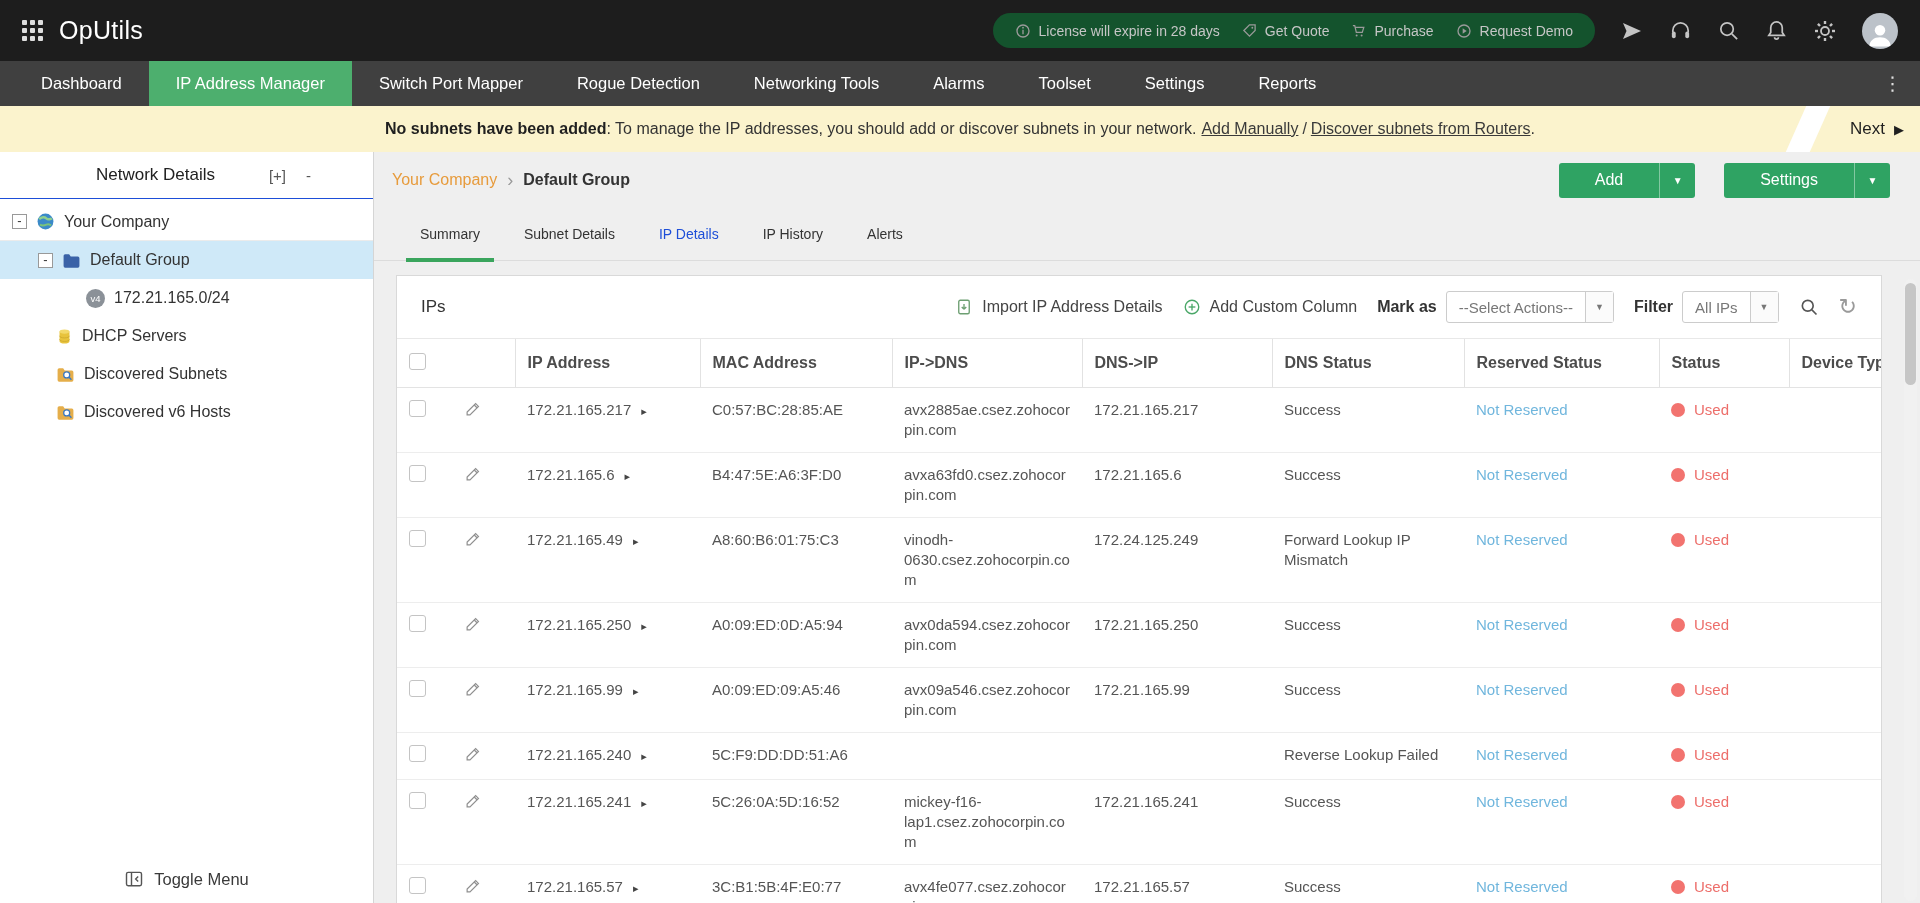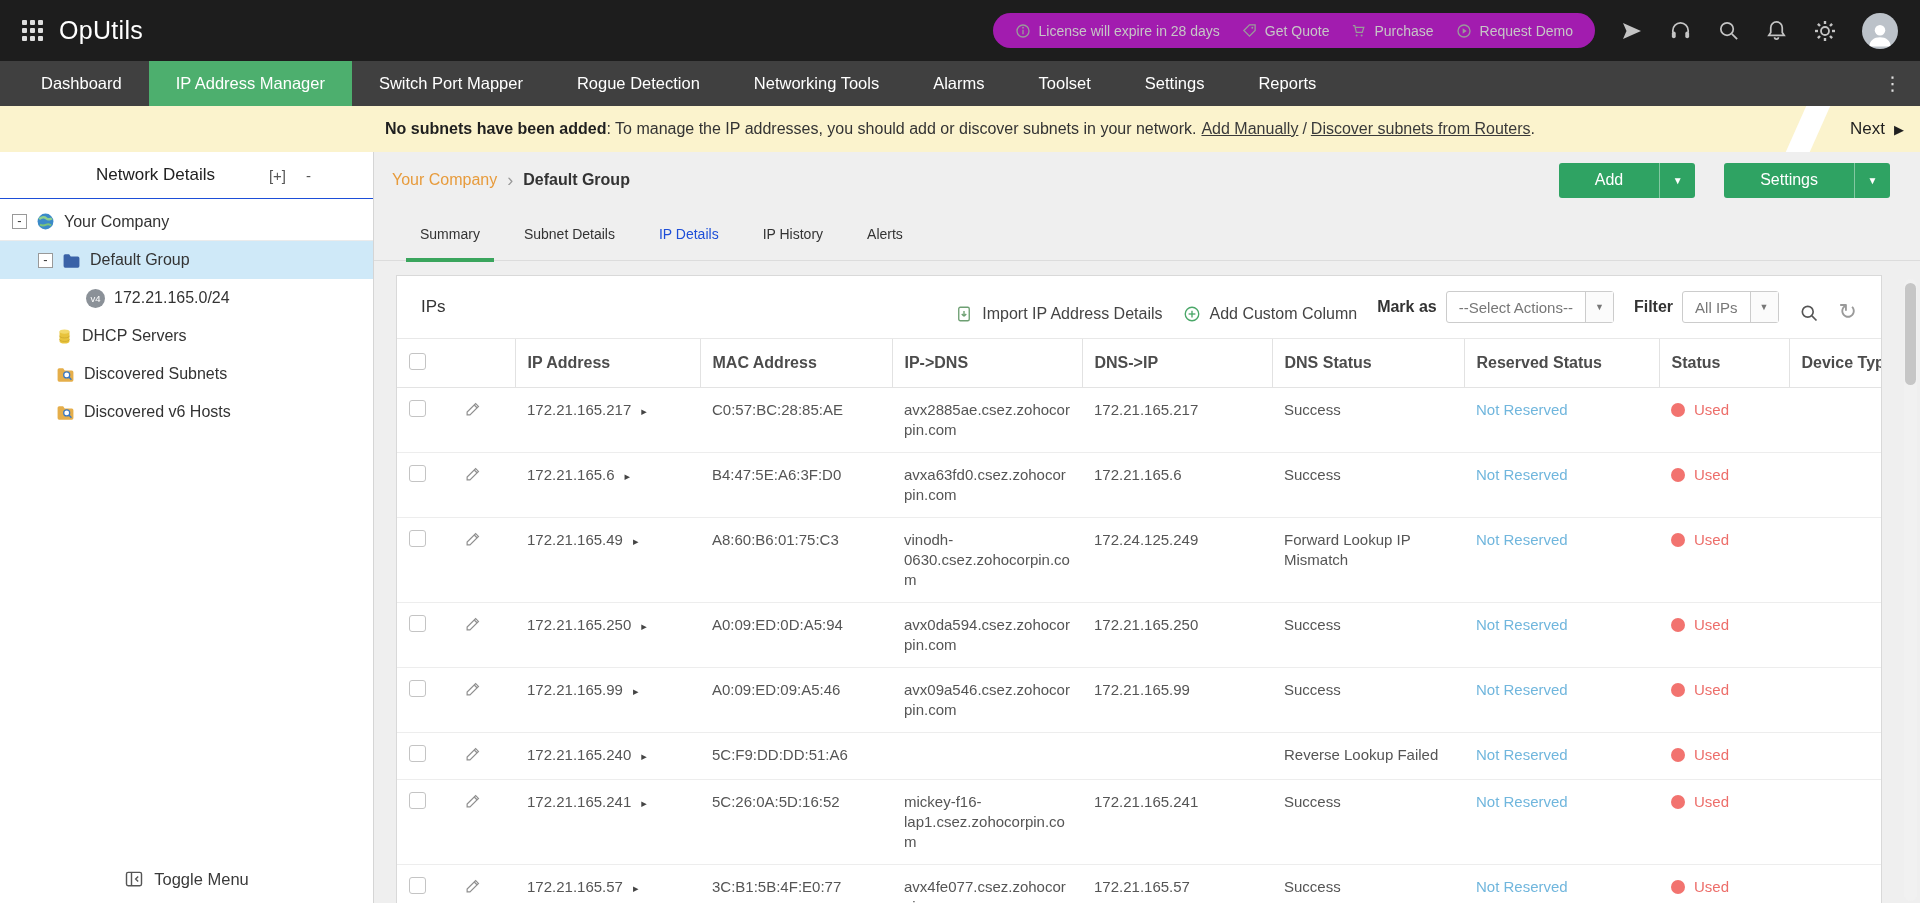--- a/index.html
+++ b/index.html
@@ -6,21 +6,21 @@
 html,body{width:1920px;height:903px;overflow:hidden;}
 body{font-family:"Liberation Sans",sans-serif;background:#fff;}
 .page{width:1920px;height:903px;display:flex;flex-direction:column;position:relative;background:#fff;}
 
 
 .topbar{height:61px;background:#1d1d1d;display:flex;align-items:center;padding:0 22px;flex:0 0 auto;}
 .apps-grid{display:grid;grid-template-columns:repeat(3,5px);grid-gap:3px;cursor:pointer;}
 .apps-grid i{width:5px;height:5px;background:#dedede;border-radius:1px;display:block;}
 .logo{color:#fff;font-size:25px;margin-left:16px;letter-spacing:.3px;}
 .topbar-right{margin-left:auto;display:flex;align-items:center;gap:25px;}
-.license-pill{background:#a21caf;border-radius:18px;height:35px;display:flex;align-items:center;gap:22px;padding:0 22px;}
+.license-pill{background:#14532d;border-radius:18px;height:35px;display:flex;align-items:center;gap:22px;padding:0 22px;}
 .pill-item{display:flex;align-items:center;gap:8px;color:#c6c6c6;font-size:14px;cursor:pointer;white-space:nowrap;}
 .icon-btn{display:flex;align-items:center;cursor:pointer;}
 .avatar{width:36px;height:36px;border-radius:50%;background:#bcc2c9;overflow:hidden;display:flex;align-items:flex-end;justify-content:center;flex:0 0 auto;}
 
 
 .nav{height:45px;background:#404040;display:flex;align-items:stretch;padding-left:14px;flex:0 0 auto;}
 .nav-item{display:flex;align-items:center;padding:0 27px;color:#fff;font-size:16.5px;cursor:pointer;white-space:nowrap;}
 .nav-item.active{background:#4daf6e;}
 .nav-kebab{margin-left:auto;display:flex;align-items:center;padding:0 18px;color:#e0e0e0;font-size:19px;cursor:pointer;}
 
@@ -67,21 +67,21 @@
 .btn-caret{width:36px;border-left:1px solid rgba(255,255,255,.4);display:flex;align-items:center;justify-content:center;font-size:10px;}
 .tabs-row{height:53px;display:flex;align-items:center;padding-left:24px;border-bottom:1px solid #dcdcdc;}
 .tab{padding:0 22px;height:100%;display:flex;align-items:center;font-size:14px;color:#333;cursor:pointer;position:relative;white-space:nowrap;}
 .tab.underlined::after{content:"";position:absolute;left:8px;right:8px;bottom:-2px;height:4px;background:#3aa55d;}
 .tab.hot{color:#1d4ed8;}
 
 
 .card{position:absolute;left:22px;right:38px;top:123px;bottom:0;background:#fff;border:1px solid #d9d9d9;border-bottom:none;overflow:hidden;}
 .card-header{height:62px;display:flex;align-items:center;padding:0 24px;}
 .card-title{font-size:17px;font-weight:400;color:#333;}
-.card-tools{margin-left:auto;display:flex;align-items:flex-end;gap:20px;}
+.card-tools{margin-left:auto;display:flex;align-items:center;gap:20px;}
 .tool{display:flex;align-items:center;gap:9px;font-size:16px;color:#444;cursor:pointer;white-space:nowrap;}
 .tool-label{font-weight:700;color:#333;font-size:16px;white-space:nowrap;}
 .select-box{height:32px;border:1px solid #ccc;border-radius:3px;display:flex;align-items:stretch;background:#fff;cursor:pointer;}
 .select-value{padding:0 12px;display:flex;align-items:center;color:#777;font-size:15px;white-space:nowrap;}
 .select-caret{width:28px;border-left:1px solid #ccc;display:flex;align-items:center;justify-content:center;color:#777;font-size:9px;background:#fbfbfb;}
 .refresh-glyph{font-size:22px;color:#9a9a9a;cursor:pointer;line-height:1;}
 table.ip-table{border-collapse:collapse;table-layout:fixed;width:1552px;}
 .ip-table th{height:49px;text-align:left;padding:0 12px;font-size:16px;font-weight:700;color:#4c4c4c;border-top:1px solid #e8e8e8;border-bottom:1px solid #e3e3e3;cursor:pointer;white-space:nowrap;overflow:hidden;background:#fff;}
 .ip-table th.bordered{border-left:1px solid #e2e2e2;}
 .ip-table td{padding:12px;font-size:15px;color:#555;border-bottom:1px solid #ededed;vertical-align:top;line-height:20px;}

